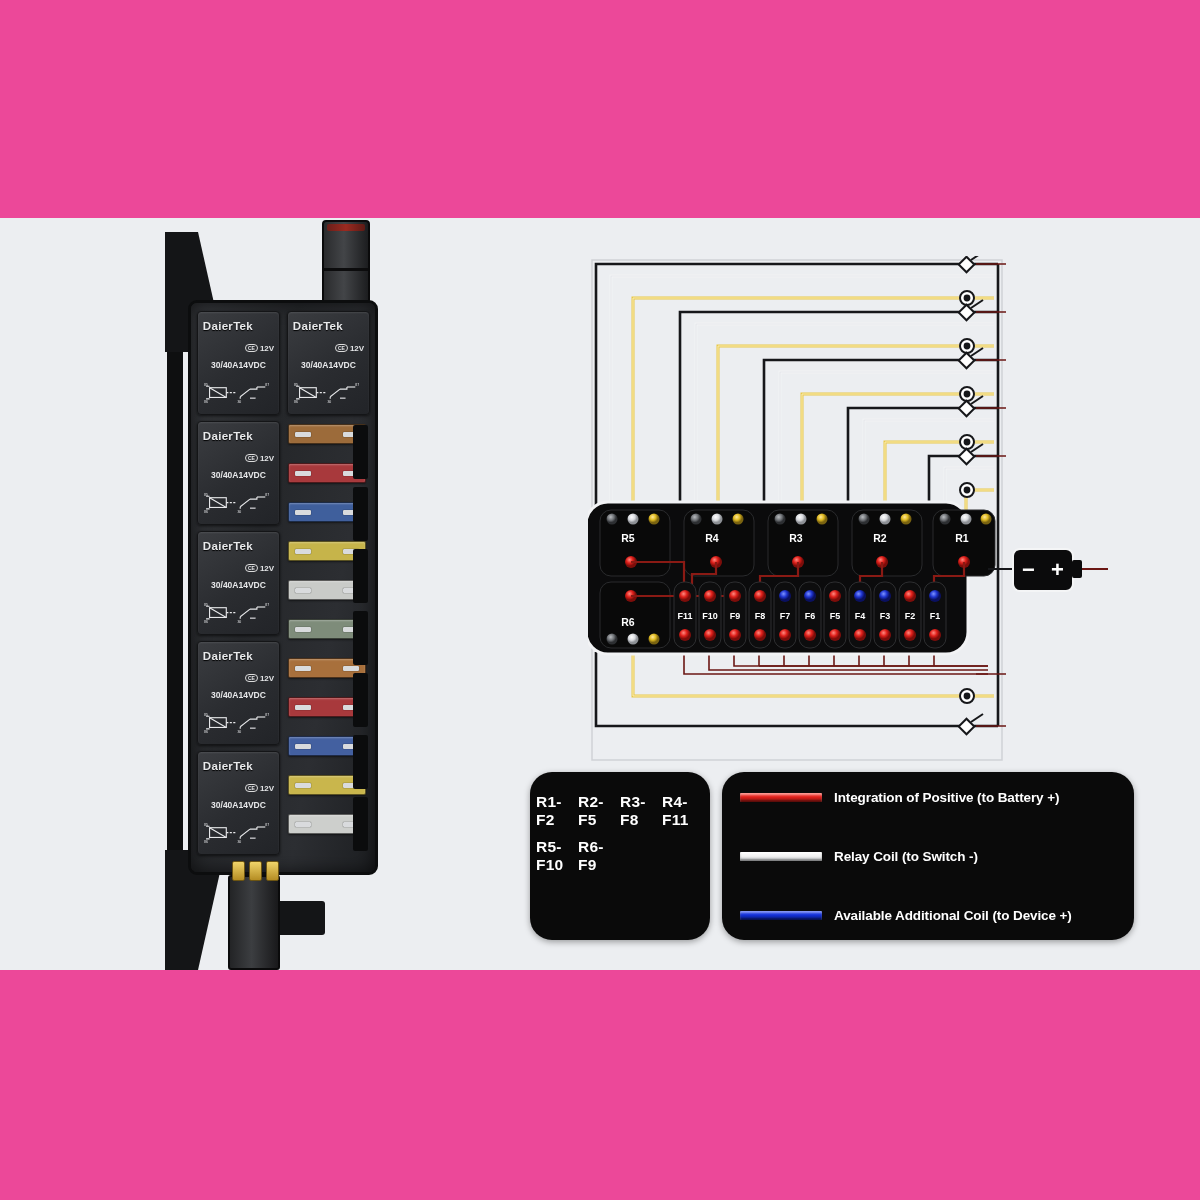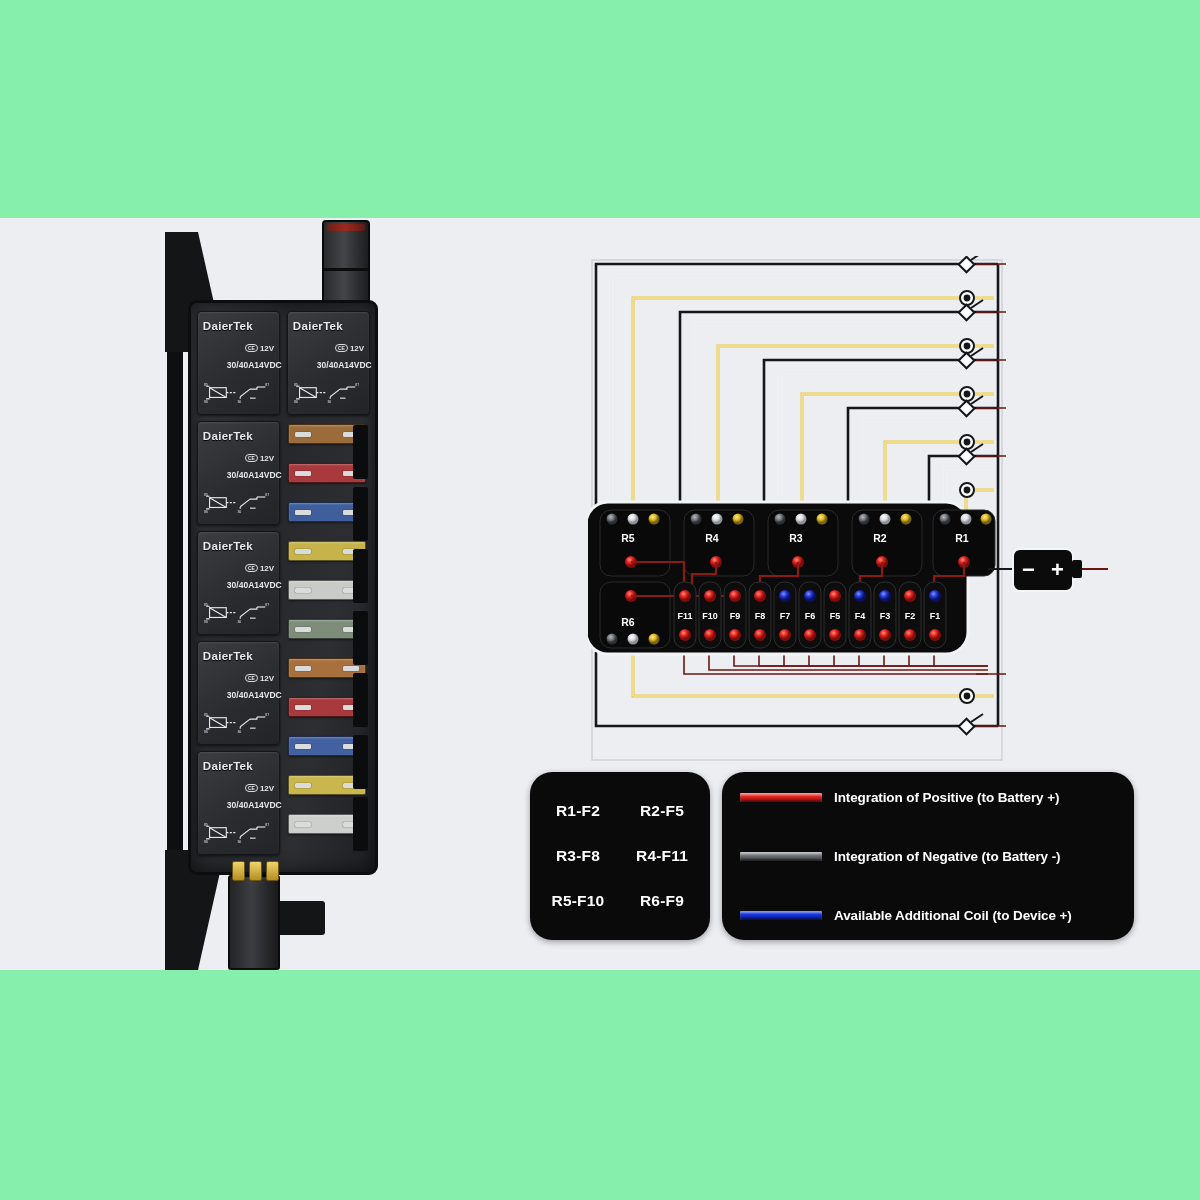--- a/index.html
+++ b/index.html
@@ -1,18 +1,18 @@
 <!DOCTYPE html>
 <html><head>
 <meta charset="utf-8">
 <style>
   * { box-sizing: border-box; margin:0; padding:0; }
   html,body { width:1200px; height:1200px; background:#ffffff;
               font-family:"Liberation Sans", sans-serif; overflow:hidden; }
-  #stage { position:relative; width:1200px; height:1200px; background:#86efac; }
+  #stage { position:relative; width:1200px; height:1200px; background:#ec4899; }
 
   
   #plate { position:absolute; left:0; top:218px; width:1200px; height:752px;
            background:#eceef1; }
 
   
   #product { position:absolute; left:150px; top:220px; width:300px; height:750px; }
 
   .mount-bracket { position:absolute; background:#1b1c1e; }
   #bracket-top {
@@ -43,21 +43,21 @@
   .relay-chip { position:absolute; background:linear-gradient(145deg,#3b3d41,#2a2c30 55%,#222428);
       border:1.5px solid #141517; border-radius:4px;
       box-shadow: inset 0 1px 2px rgba(255,255,255,.1), 0 1px 3px rgba(0,0,0,.6); }
   .relay-brand { position:absolute; left:6%; top:8%; width:88%; color:#e9eaec;
       font-weight:bold; font-size:11.5px; letter-spacing:.3px;
       text-shadow:0 1px 1px #000; }
   .relay-volts { position:absolute; right:6%; top:31%; color:#e5e6e8; font-size:8px; font-weight:bold;}
   .relay-volts .ce { display:inline-block; border:1px solid #ddd; border-radius:5px;
       padding:0 2px; font-size:5px; margin-right:2px; vertical-align:1px; }
   .relay-rating { position:absolute; left:6%; top:47%; width:88%; color:#e7e8ea;
-      font-size:8.5px; font-weight:bold; display:flex; justify-content:flex-start;margin-left:24px; }
+      font-size:8.5px; font-weight:bold; display:flex; justify-content:center; }
   .relay-schem { position:absolute; left:7%; top:66%; width:86%; height:28%; }
 
   .fuse { position:absolute; height:20px; border-radius:2px;
       border:1px solid rgba(0,0,0,.55);
       box-shadow: inset 0 1px 2px rgba(255,255,255,.28), 0 1px 2px rgba(0,0,0,.5); }
   .fuse::before, .fuse::after { content:""; position:absolute; top:7px; width:16px; height:5px;
       background:#d9dbdd; border-radius:1px; box-shadow:0 0 1px #000; }
   .fuse::before { left:6px; }
   .fuse::after  { right:6px; }
 
@@ -75,21 +75,21 @@
   #wiring { position:absolute; left:588px; top:256px; width:418px; height:508px; }
   #wiring svg { display:block; }
 
   
   .black-card { position:absolute; background:#0a0a0a; border-radius:22px;
       box-shadow:0 2px 6px rgba(0,0,0,.35); }
   #map-card  { left:530px; top:772px; width:180px; height:168px; }
   #key-card  { left:722px; top:772px; width:412px; height:168px;padding-left:48px; }
 
   #map-grid { position:absolute; inset:0; display:grid;
-      grid-template-columns:1fr 1fr; grid-template-rows:1fr 1fr 1fr;
+      grid-template-columns:1fr 1fr 1fr 1fr; grid-template-rows:1fr 1fr 1fr;
       align-items:center; justify-items:center; padding:16px 6px; }
   .map-cell { color:#ffffff; font-size:15.5px; font-weight:bold; letter-spacing:.2px; }
 
   #key-list { position:absolute; inset:0; padding:12px 14px 12px 18px;
       display:flex; flex-direction:column; justify-content:space-between; }
   .key-row { display:flex; align-items:center; height:26px; }
   .key-swatch { width:82px; height:9px; border-radius:1px; margin-right:12px; flex:0 0 auto;
       box-shadow: inset 0 2px 2px rgba(255,255,255,.35), inset 0 -2px 2px rgba(0,0,0,.4); }
   .key-label { color:#ffffff; font-size:13.5px; font-weight:bold; white-space:nowrap;
       letter-spacing:-.1px; }
@@ -617,26 +617,26 @@
   </div>
 
   <div id="key-card" class="black-card">
     <div id="key-list">
 
       <div class="key-row">
         <span class="key-swatch" style="background:linear-gradient(180deg,#ff6a60,#e01f1a 45%,#8d1410);"></span>
         <span class="key-label">Integration of Positive (to Battery +)</span>
       </div>
 
+
+
       <div class="key-row">
-        <span class="key-swatch" style="background:linear-gradient(180deg,#a8abaf,#6a6c6f 45%,#36383a);"></span>
-        <span class="key-label">Integration of Negative (to Battery -)</span>
-      </div>
-
-
+        <span class="key-swatch" style="background:linear-gradient(180deg,#ffffff,#f2f2f2 45%,#c9cbce);"></span>
+        <span class="key-label">Relay Coil (to Switch -)</span>
+      </div>
 
       <div class="key-row">
         <span class="key-swatch" style="background:linear-gradient(180deg,#4a63f0,#1330d8 45%,#0a1a7d);"></span>
         <span class="key-label">Available Additional Coil (to Device +)</span>
       </div>
 
     </div>
   </div>
 
 </div>

